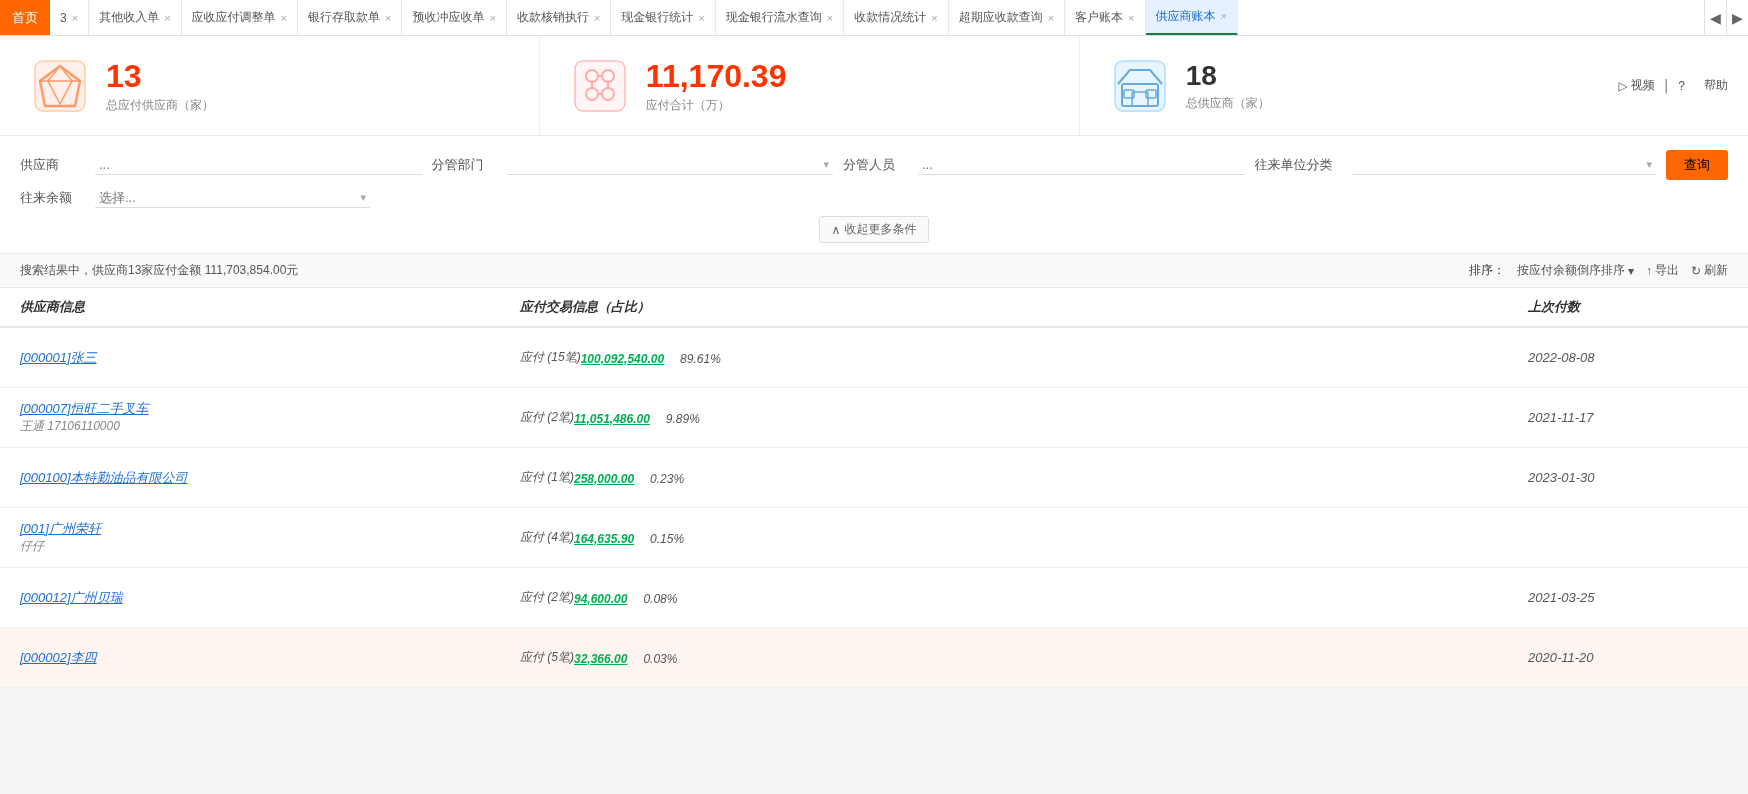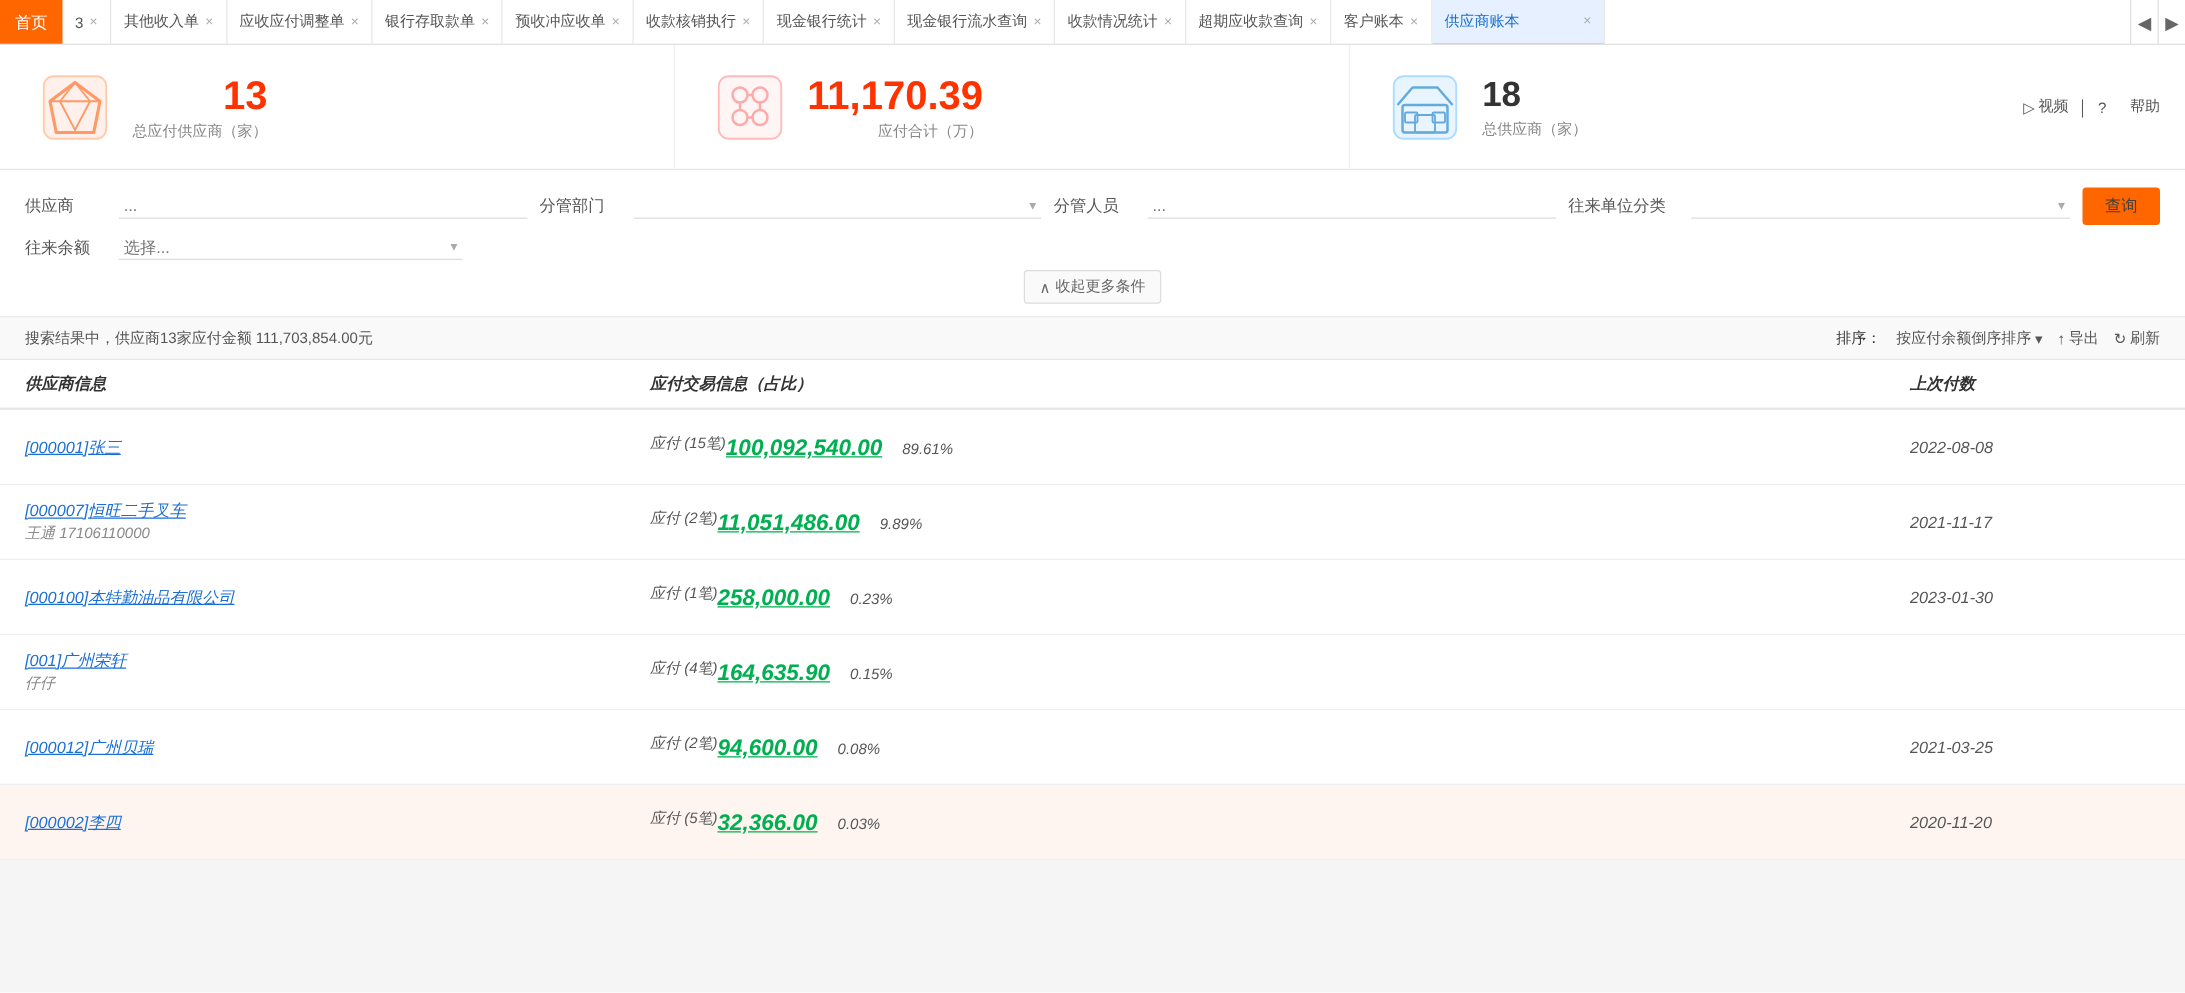--- a/index.html
+++ b/index.html
@@ -29,22 +29,21 @@
     }
     .nav-tab .close-btn {
       margin-left: 5px;
       color: #aaa;
       font-size: 11px;
       cursor: pointer;
     }
     .nav-tab.active {
       background: #e6f0ff;
       color: #1a6fd4;
-      border-bottom: 1px solid #15803d;
-      gap: 46px;
+      border-bottom: 3px solid #15803d;
     }
     .nav-home {
       background: #ff6600;
       color: #fff;
       padding: 0 12px;
       height: 36px;
       display: flex;
       align-items: center;
       font-size: 13px;
       cursor: pointer;
@@ -75,21 +74,20 @@
       height: 100px;
       align-items: center;
     }
     .stat-block {
       display: flex;
       align-items: center;
       padding: 0 30px;
       flex: 1;
       border-right: 1px solid #f0f0f0;
       height: 100%;
-      text-align: right;
     }
     .stat-icon {
       width: 60px;
       height: 60px;
       margin-right: 16px;
       flex-shrink: 0;
     }
     .stat-info { display: flex; flex-direction: column; }
     .stat-value {
       font-size: 32px;
@@ -155,21 +153,21 @@
       color: #888;
       background: transparent;
     }
     .filter-dropdown-icon {
       color: #aaa;
       font-size: 11px;
       cursor: pointer;
     }
     .query-btn {
       background: #ff6600;
-      color: #404040;
+      color: #000000;
       border: none;
       padding: 6px 18px;
       font-size: 13px;
       border-radius: 3px;
       cursor: pointer;
       flex-shrink: 0;
     }
     .collapse-btn {
       display: flex;
       align-items: center;
@@ -256,21 +254,21 @@
     .supplier-sub {
       font-size: 12px;
       color: #888;
       margin-top: 2px;
     }
     .tx-info { display: flex; flex-direction: row; }
     .tx-label { font-size: 12px; color: #555; }
     .tx-amount-row { display: flex; align-items: center; gap: 16px; margin-top: 2px; }
     .tx-amount {
       color: #00b050;
-      font-size: 18px;
+      font-size: 12px;
       font-weight: bold;
       text-decoration: underline;
       cursor: pointer;
     }
     .tx-percent { font-size: 12px; color: #555; }
     .last-pay { font-size: 13px; color: #555; }
 
     
     .table-container {
       overflow-y: auto;

